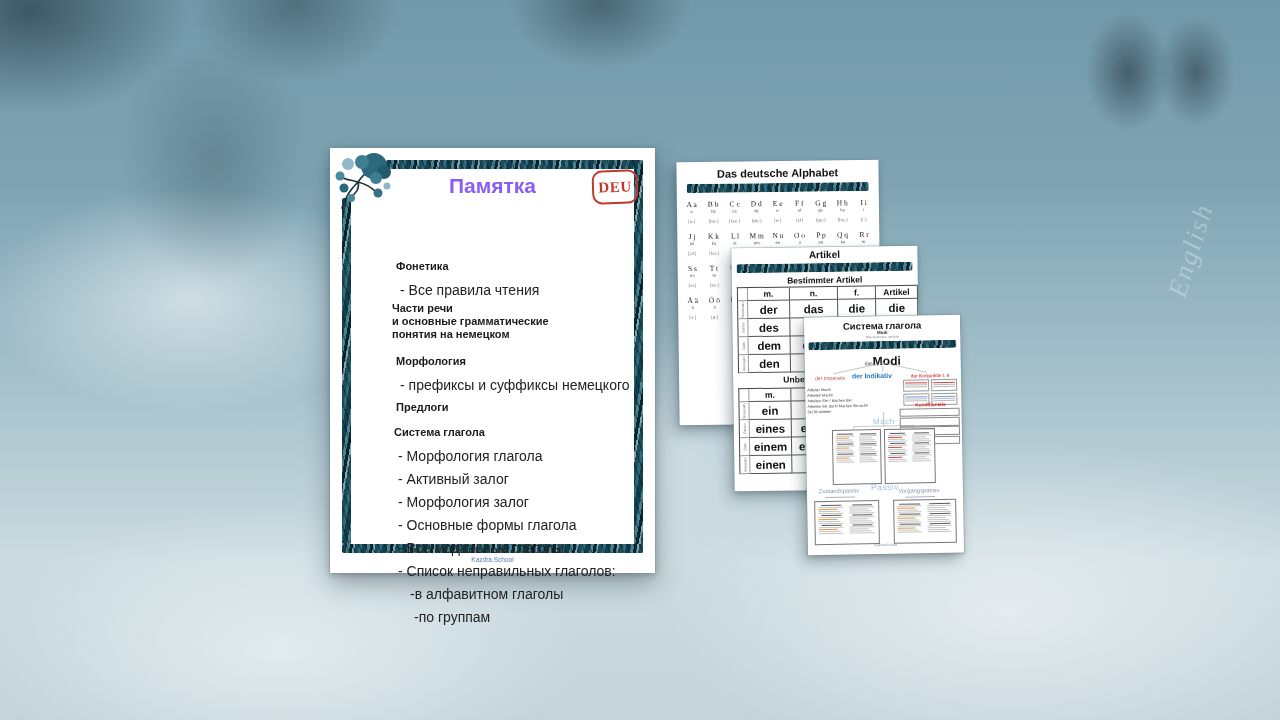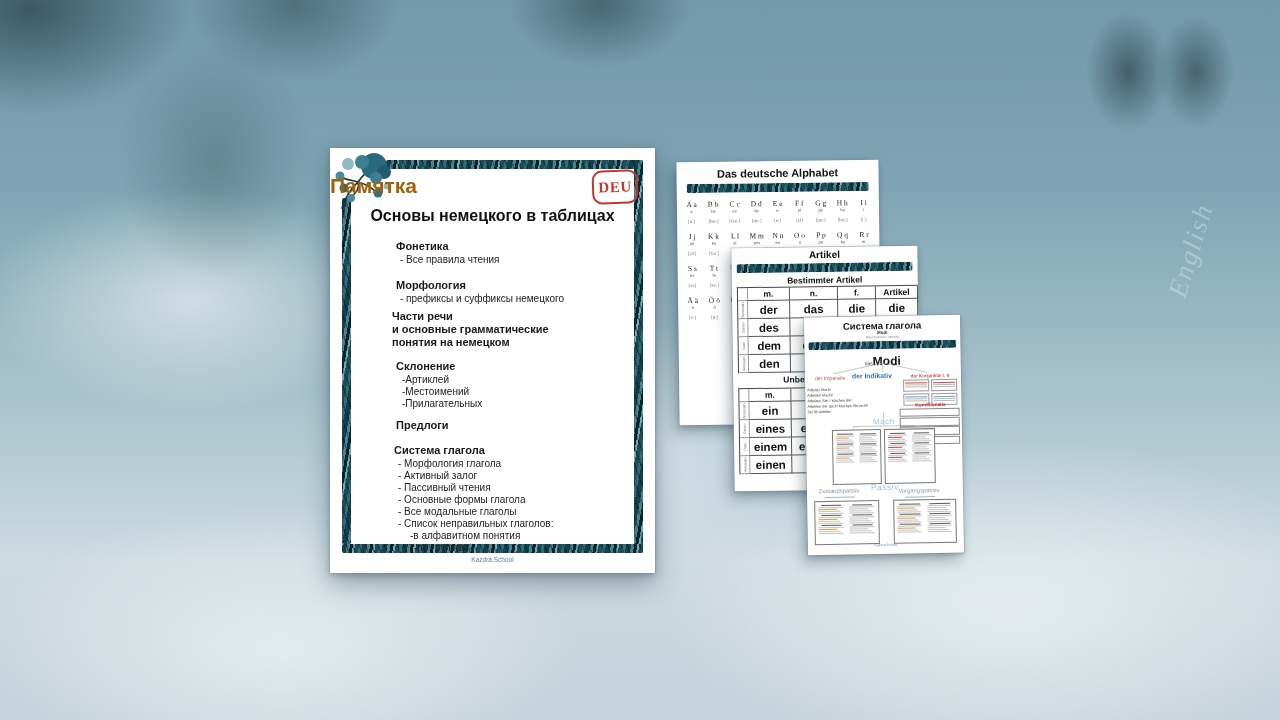--- a/index.html
+++ b/index.html
@@ -39,31 +39,31 @@
   .fr{position:absolute;}
   .fr-top{left:56px;top:12px;width:257px;height:9px;}
   .fr-right{left:304px;top:12px;width:9px;height:393px;}
   .fr-bottom{left:12px;top:396px;width:301px;height:9px;}
   .fr-left{left:12px;top:50px;width:9px;height:346px;}
   .tree{position:absolute;left:2px;top:2px;width:64px;height:60px;}
   .stamp{position:absolute;left:262px;top:22px;width:42px;height:30px;line-height:30px;
     border:2.5px solid #c0392b;border-radius:10px;color:#c0392b;text-align:center;
     font-family:"Liberation Serif",serif;font-weight:bold;font-size:15px;letter-spacing:.5px;
     transform:rotate(-2deg);}
-  .memo-title{position:absolute;left:0;top:26px;width:100%;
-    font-size:21px;font-weight:bold;color:#a16207;}
+  .memo-title{position:absolute;left:0;top:26px;width:100%;text-align:center;
+    font-size:21px;font-weight:bold;color:#8b5cf6;}
   .memo-sub{position:absolute;left:0;top:59px;width:100%;text-align:center;
     font-size:16px;font-weight:bold;color:#111;}
-  .memo-body{position:absolute;left:62px;top:84px;right:18px;}
+  .memo-body{position:absolute;left:62px;top:104px;right:18px;}
   .m-sec{margin-top:12px;}
   .m-sec-0{margin-top:8px;}.m-sec-1{margin-top:14px;}.m-sec-2{margin-top:6px;}
   .m-sec-3{margin-top:11px;}.m-sec-4{margin-top:10px;}.m-sec-5{margin-top:12px;}
   .m-h{font-size:11px;line-height:13px;font-weight:600;color:#1a1a1a;white-space:pre-line;}
   .m-bold{font-weight:700;}
-  .m-item{font-size:10px;line-height:11px;color:#222;margin-top:1px;}
+  .m-item{font-size:14px;line-height:11px;color:#222;margin-top:12px;}
   .memo-footer{position:absolute;left:0;top:408px;width:100%;text-align:center;
     font-size:6.5px;color:#5b79b5;}
 
   
   .alpha{left:678px;top:161px;width:202px;height:263px;z-index:1;transform:rotate(-.7deg);}
   .alpha-title{position:absolute;left:0;top:6px;width:100%;text-align:center;
     font-size:11px;font-weight:bold;color:#111;}
   .band-alpha{position:absolute;left:10px;top:22px;width:182px;height:9px;}
   .a-grid{position:absolute;left:4px;top:38px;width:194px;}
   .a-row{display:flex;height:32px;}
@@ -160,53 +160,46 @@
       <circle cx="44" cy="28" r="6" fill="#3d7e90"></circle>
       <circle cx="16" cy="14" r="6" fill="#8fbac4"></circle>
       <circle cx="8" cy="26" r="4.5" fill="#4b8a9b"></circle>
       <circle cx="12" cy="38" r="4.5" fill="#2b6a7d"></circle>
       <circle cx="19" cy="48" r="4" fill="#4b8a9b"></circle>
       <circle cx="46" cy="43" r="4.5" fill="#357180"></circle>
       <circle cx="55" cy="36" r="3.5" fill="#8fbac4"></circle>
     </svg>
     <div class="stamp">DEU</div>
     <div class="memo-title">Памятка</div>
-    <div class="memo-sub">Основы немецкого в таблицах</div>
     <div class="memo-body" id="memo-sections">
         <div class="m-sec m-sec-0">
           <div class="m-h" style="margin-left: 4px;">Фонетика</div>
           <div class="m-item" style="margin-left: 8px;">- Все правила чтения</div>
         </div>
-        <div class="m-sec m-sec-1">
-          <div class="m-h" style="margin-left: 4px;">Морфология</div>
-          <div class="m-item" style="margin-left: 8px;">- префиксы и суффиксы немецкого</div>
-        </div>
         <div class="m-sec m-sec-2">
           <div class="m-h m-bold">Части речи
 и основные грамматические
 понятия на немецком</div>
         </div>
-        <div class="m-sec m-sec-3">
-          <div class="m-h" style="margin-left: 4px;">Склонение</div>
-          <div class="m-item" style="margin-left: 10px;">-Артиклей</div>
-          <div class="m-item" style="margin-left: 10px;">-Местоимений</div>
-          <div class="m-item" style="margin-left: 10px;">-Прилагательных</div>
+        <div class="m-sec m-sec-1">
+          <div class="m-h" style="margin-left: 4px;">Морфология</div>
+          <div class="m-item" style="margin-left: 8px;">- префиксы и суффиксы немецкого</div>
         </div>
         <div class="m-sec m-sec-4">
           <div class="m-h" style="margin-left: 4px;">Предлоги</div>
         </div>
         <div class="m-sec m-sec-5">
           <div class="m-h m-bold" style="margin-left: 2px;">Система глагола</div>
           <div class="m-item" style="margin-left: 6px;">- Морфология глагола</div>
           <div class="m-item" style="margin-left: 6px;">- Активный залог</div>
-          <div class="m-item" style="margin-left: 6px;">- Пассивный чтения</div>
+          <div class="m-item" style="margin-left: 6px;">- Морфология залог</div>
           <div class="m-item" style="margin-left: 6px;">- Основные формы глагола</div>
           <div class="m-item" style="margin-left: 6px;">- Все модальные глаголы</div>
           <div class="m-item" style="margin-left: 6px;">- Список неправильных глаголов:</div>
-          <div class="m-item" style="margin-left: 18px;">-в алфавитном понятия</div>
+          <div class="m-item" style="margin-left: 18px;">-в алфавитном глаголы</div>
           <div class="m-item" style="margin-left: 22px;">-по группам</div>
         </div>
       </div>
     <div class="memo-footer">Kazdra.School</div>
   </div>
 
   <div class="page alpha">
     <div class="alpha-title">Das deutsche Alphabet</div>
     <div class="band-alpha mottle"></div>
     <div class="a-grid" id="alpha-grid">

